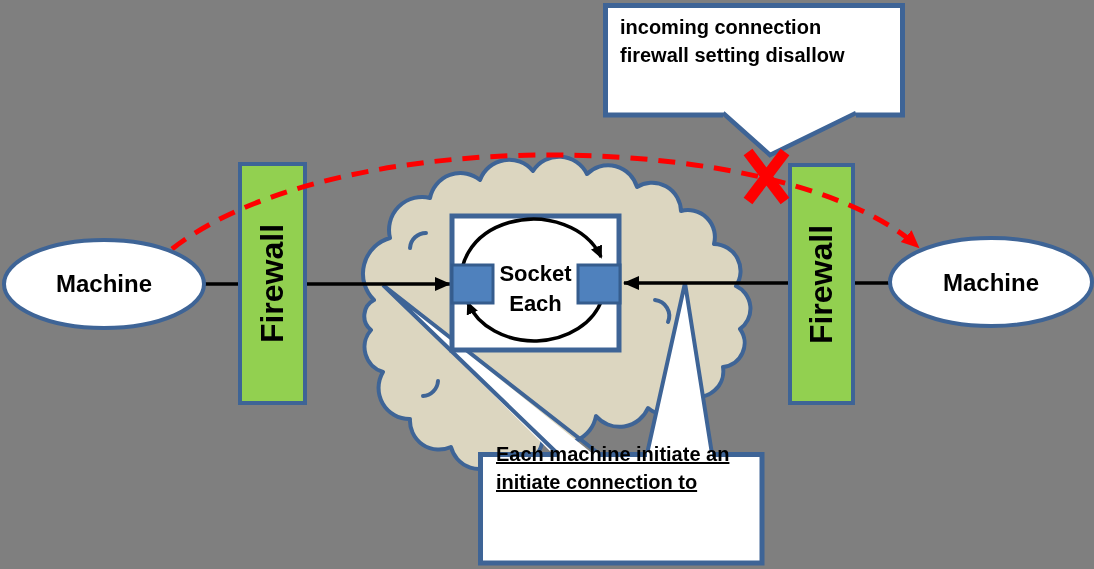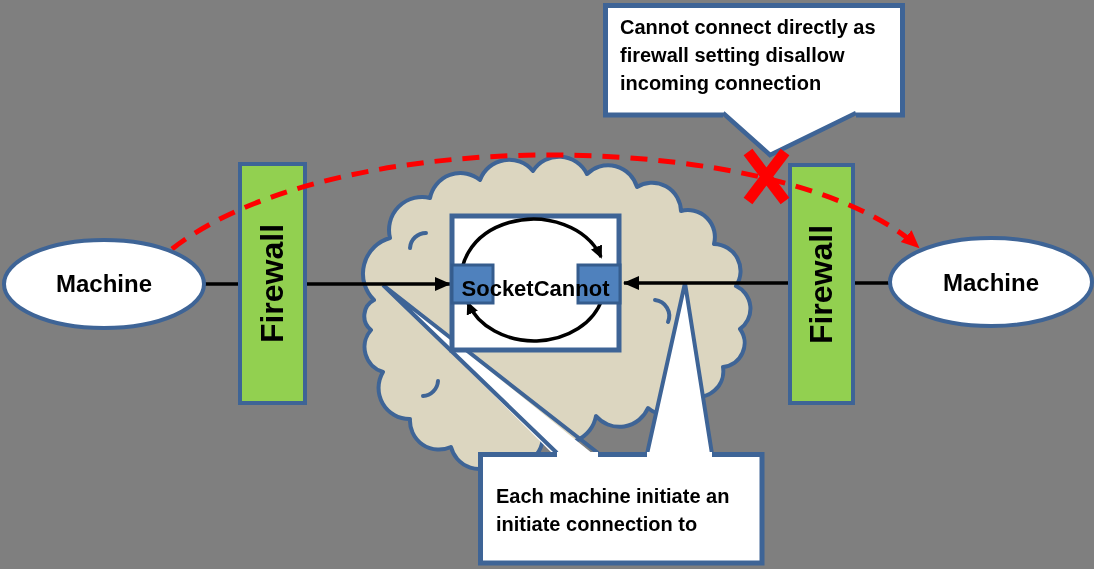--- a/index.html
+++ b/index.html
@@ -13,31 +13,31 @@
   .stage svg{position:absolute;left:0;top:0;}
   .label{
     position:absolute;
     display:flex;align-items:center;justify-content:center;
     color:#000;font-weight:bold;
   }
   .node-label{font-size:24px;}
   .fw-label{font-size:32px;}
   .fw-label span{transform:rotate(-90deg);white-space:nowrap;}
   .relay-label{
-    flex-direction:row;
+    flex-direction:column;
     font-size:22px;line-height:30px;
     padding-top:12px;box-sizing:border-box;
   }
   .callout-text{
     position:absolute;
     font-size:20px;font-weight:bold;line-height:28px;color:#000;
   }
   .callout-text div{white-space:nowrap;}
   .callout-top-text{left:620px;top:13px;}
-  .callout-bottom-text{left:496px;top:482px;}
+  .callout-bottom-text{left:496px;top:440px;text-decoration:underline;}
 </style>
 </head>
 <body>
 
 <div class="stage">
 
   <svg width="1094" height="569" viewBox="0 0 1094 569">
     <defs>
       <marker id="arrowBlack" markerUnits="userSpaceOnUse" markerWidth="18" markerHeight="16" refX="15" refY="7" orient="auto">
         <path d="M 0 0 L 16 7 L 0 14 Z" fill="#000"></path>
@@ -116,27 +116,26 @@
   <div class="label fw-label" style="left:240px;top:164px;width:65px;height:239px;">
     <span>Firewall</span>
   </div>
 
   <div class="label fw-label" style="left:790px;top:165px;width:63px;height:238px;">
     <span>Firewall</span>
   </div>
 
   <div class="label relay-label" style="left:452px;top:216px;width:167px;height:134px;">
     <div>Socket</div>
-    <div>Cannot</div>
+    <div>Each</div>
   </div>
 
   <div class="callout-text callout-top-text">
-    <div>Cannot connect directly as</div>
+    <div>incoming connection</div>
     <div>firewall setting disallow</div>
-    <div>incoming connection</div>
   </div>
 
   <div class="callout-text callout-bottom-text">
     <div>Each machine initiate an</div>
     <div>initiate connection to</div>
   </div>
 
 </div>
 
 </body></html>

